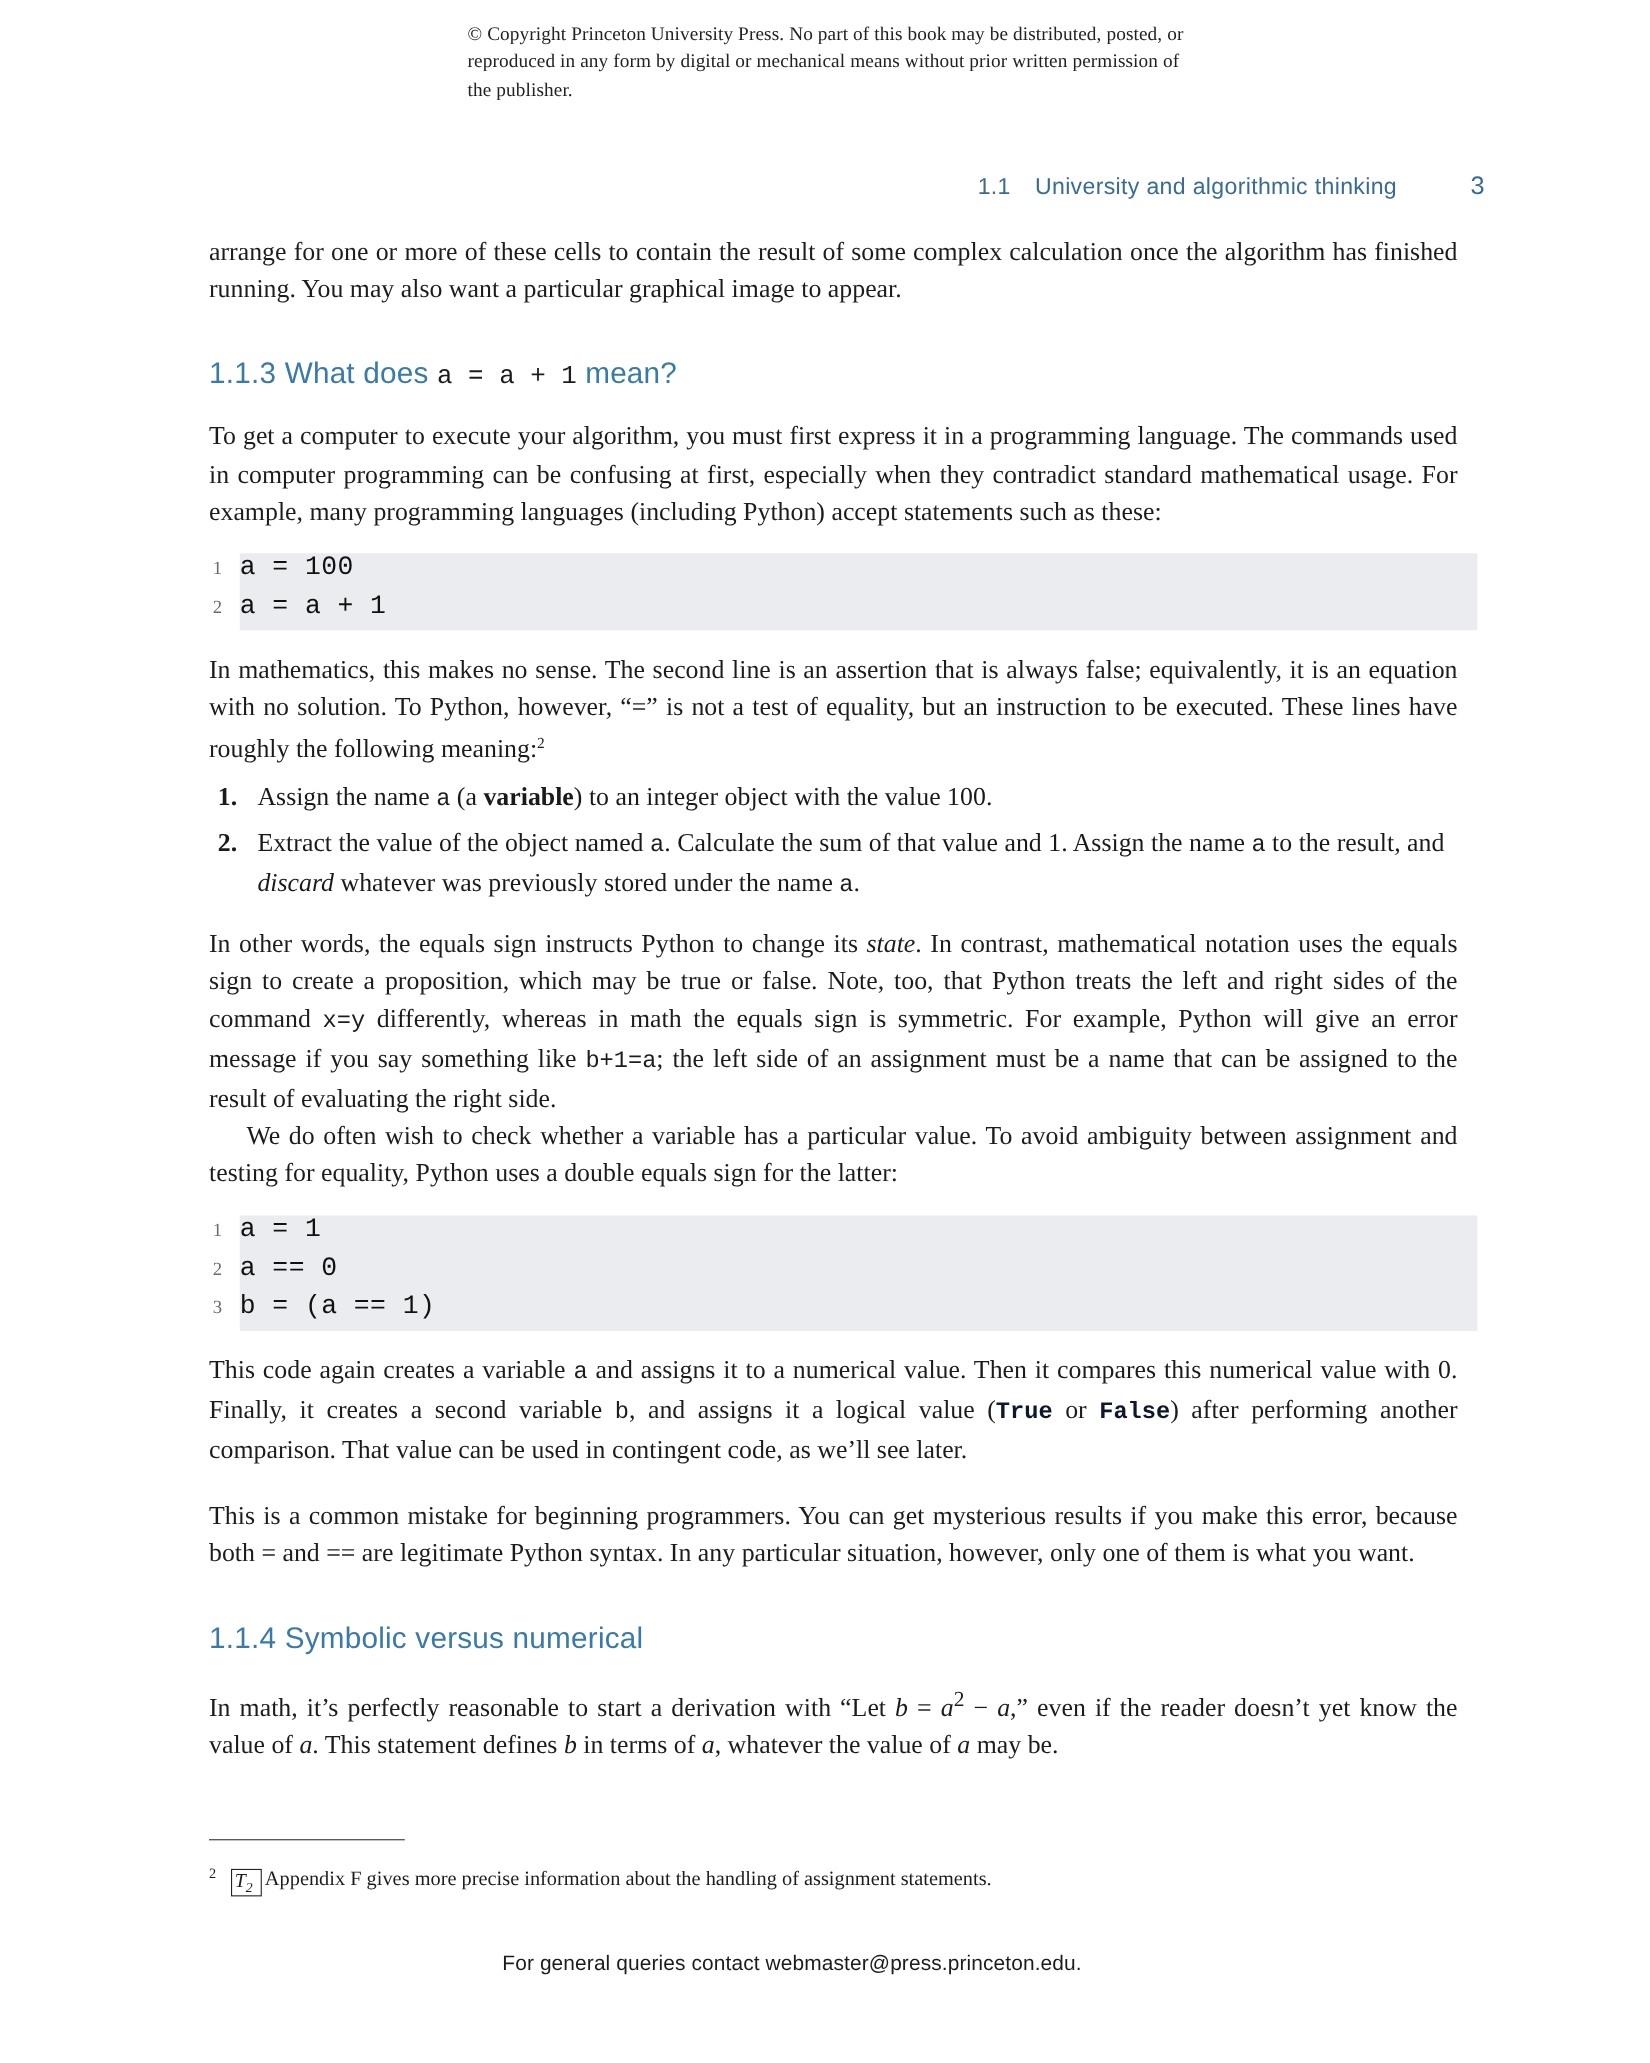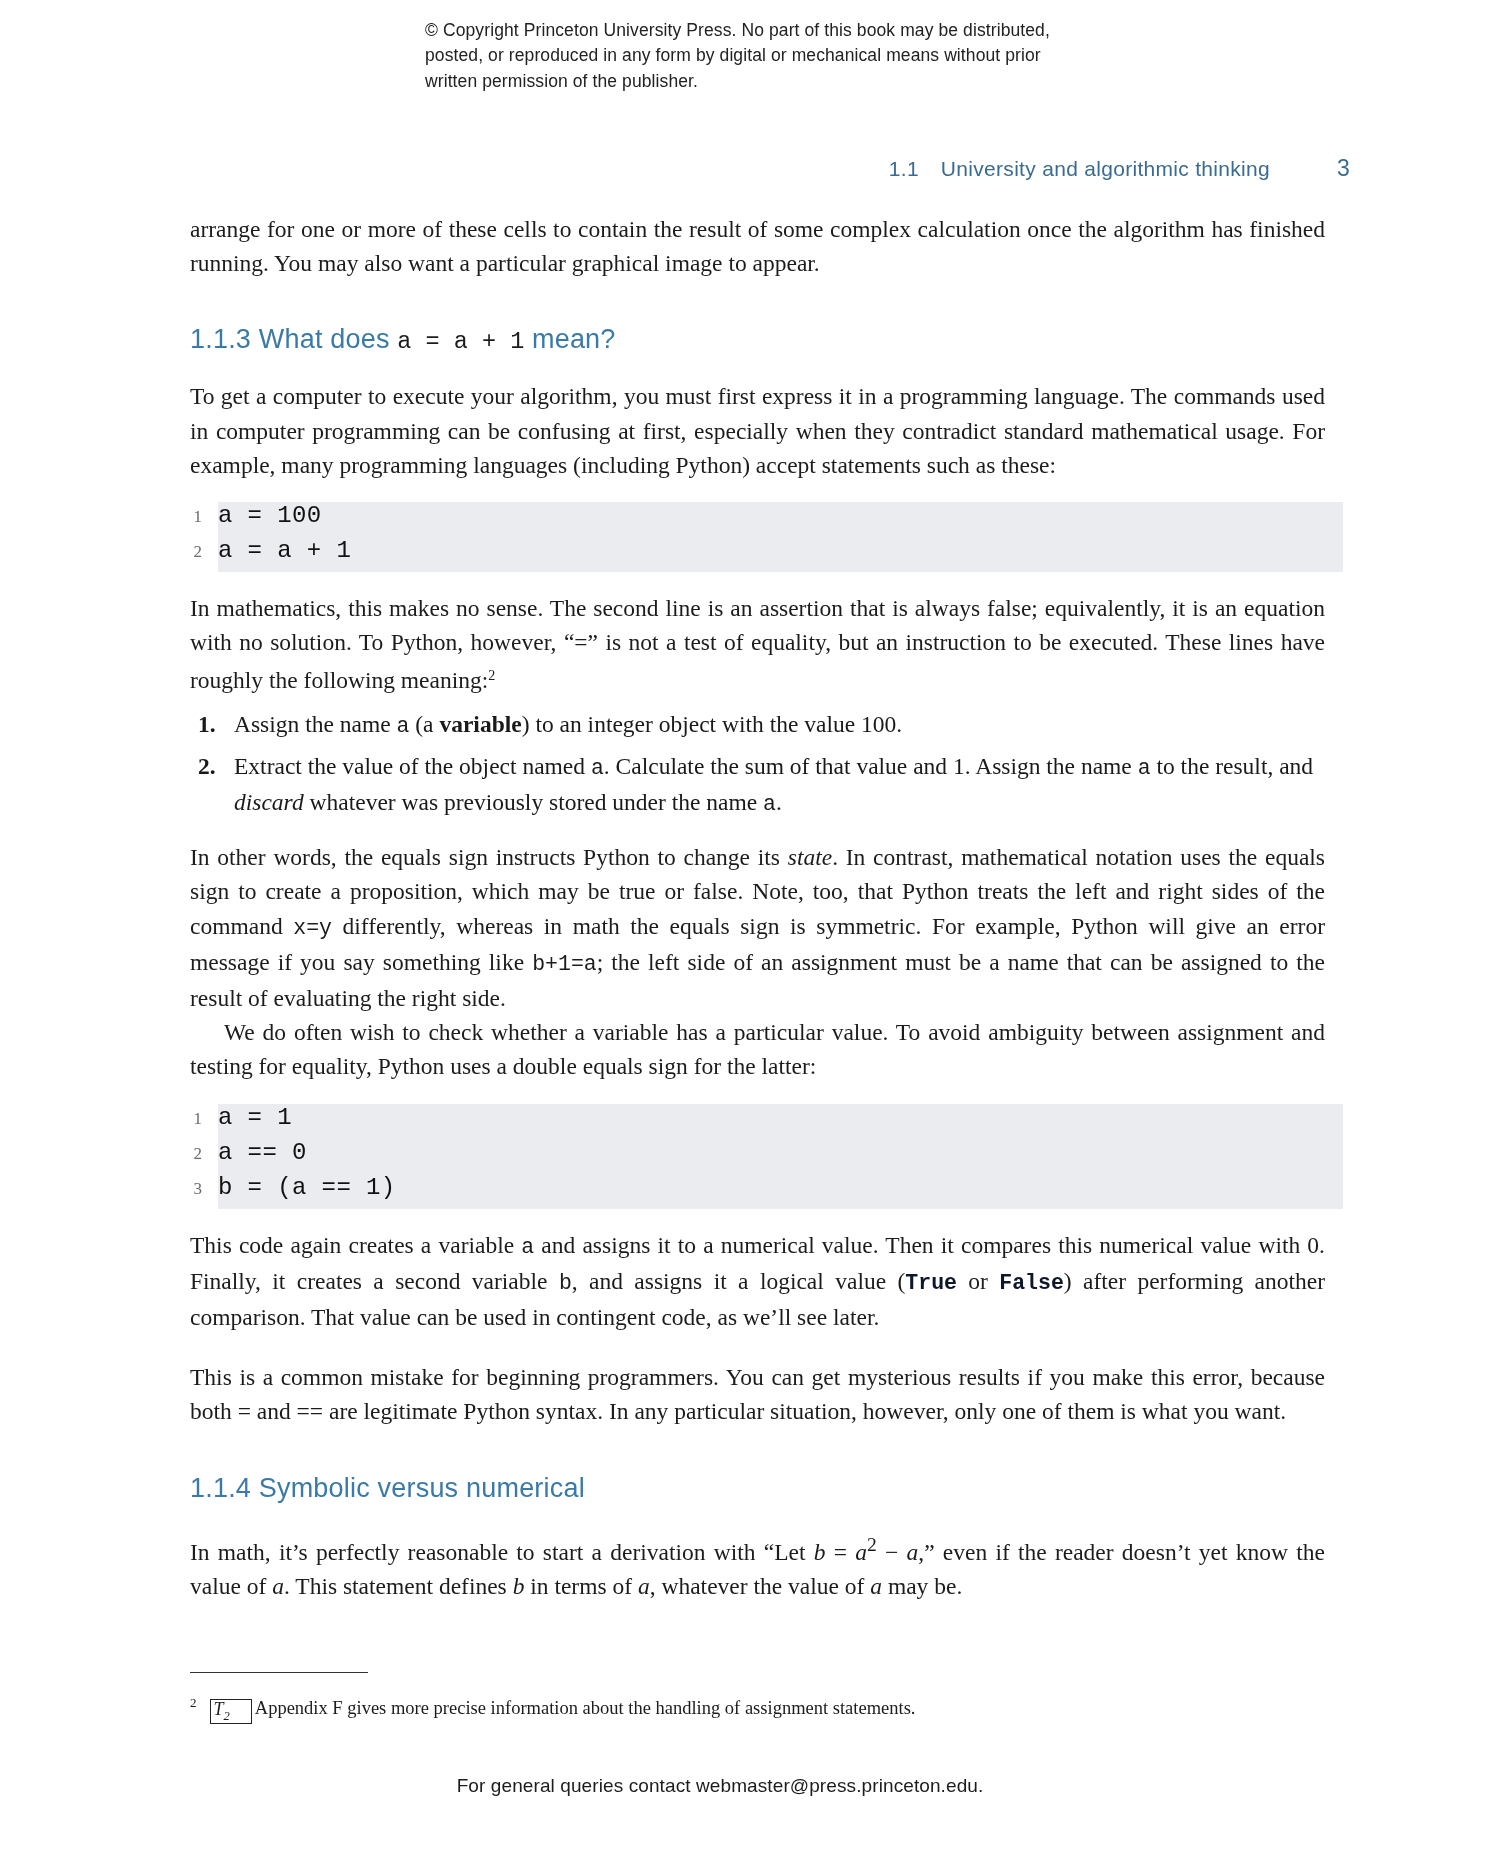--- a/index.html
+++ b/index.html
@@ -22,21 +22,21 @@
     width: 1500px;
     height: 1875px;
   }
 
   
   .copyright {
     position: absolute;
     left: 425px;
     top: 18px;
     width: 660px;
-    font-family: Liberation Sans, sans-serif;
+    font-family: Liberation Serif, serif;
     font-size: 17.5px;
     line-height: 1.45;
     color: #222;
     letter-spacing: 0.1px;
   }
 
   
   .runhead {
     position: absolute;
     left: 190px;
@@ -195,21 +195,21 @@
     color: #1c1c1c;
   }
   .footnote .fnmark {
     font-size: 13px;
     vertical-align: 7px;
     margin-right: 13px;
   }
   .tbox {
     display: inline-block;
     border: 1.4px solid #222;
-    padding: 0px 21px 1px 3px;
+    padding: 0px 7px 1px 3px;
     line-height: 1.02;
     font-style: italic;
     font-size: 18px;
     margin-right: 3px;
     position: relative;
     top: 1px;
   }
   .tbox sub { font-size: 12.5px; font-style: italic; }
 
   

